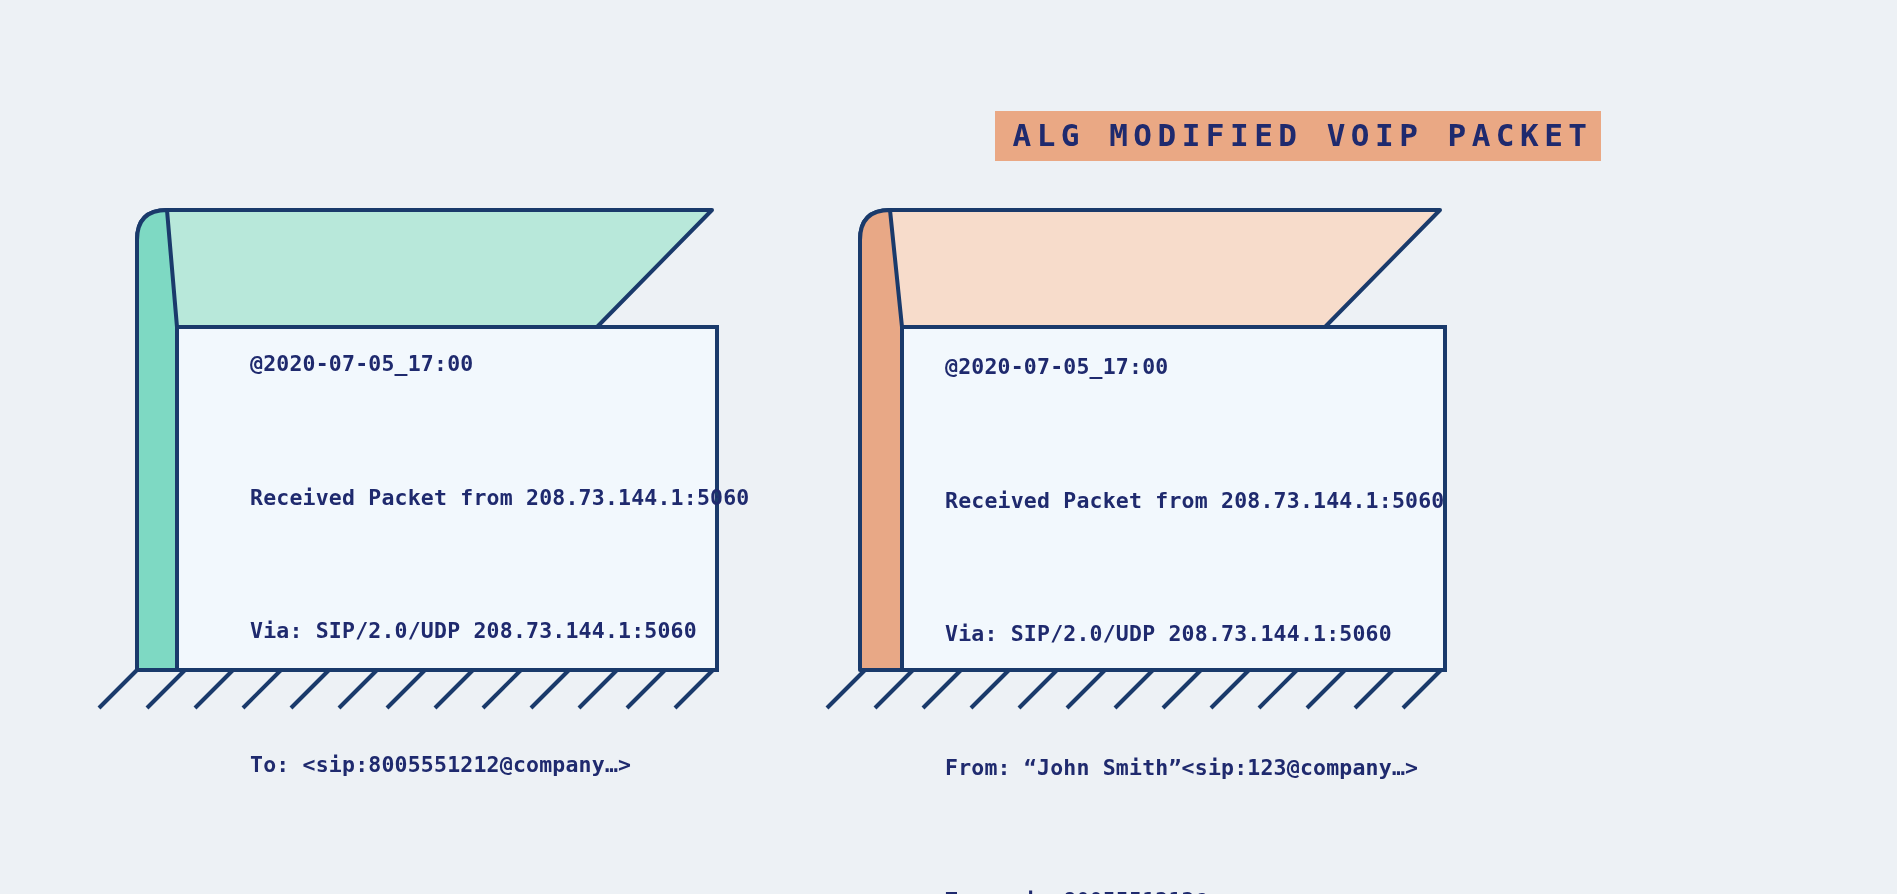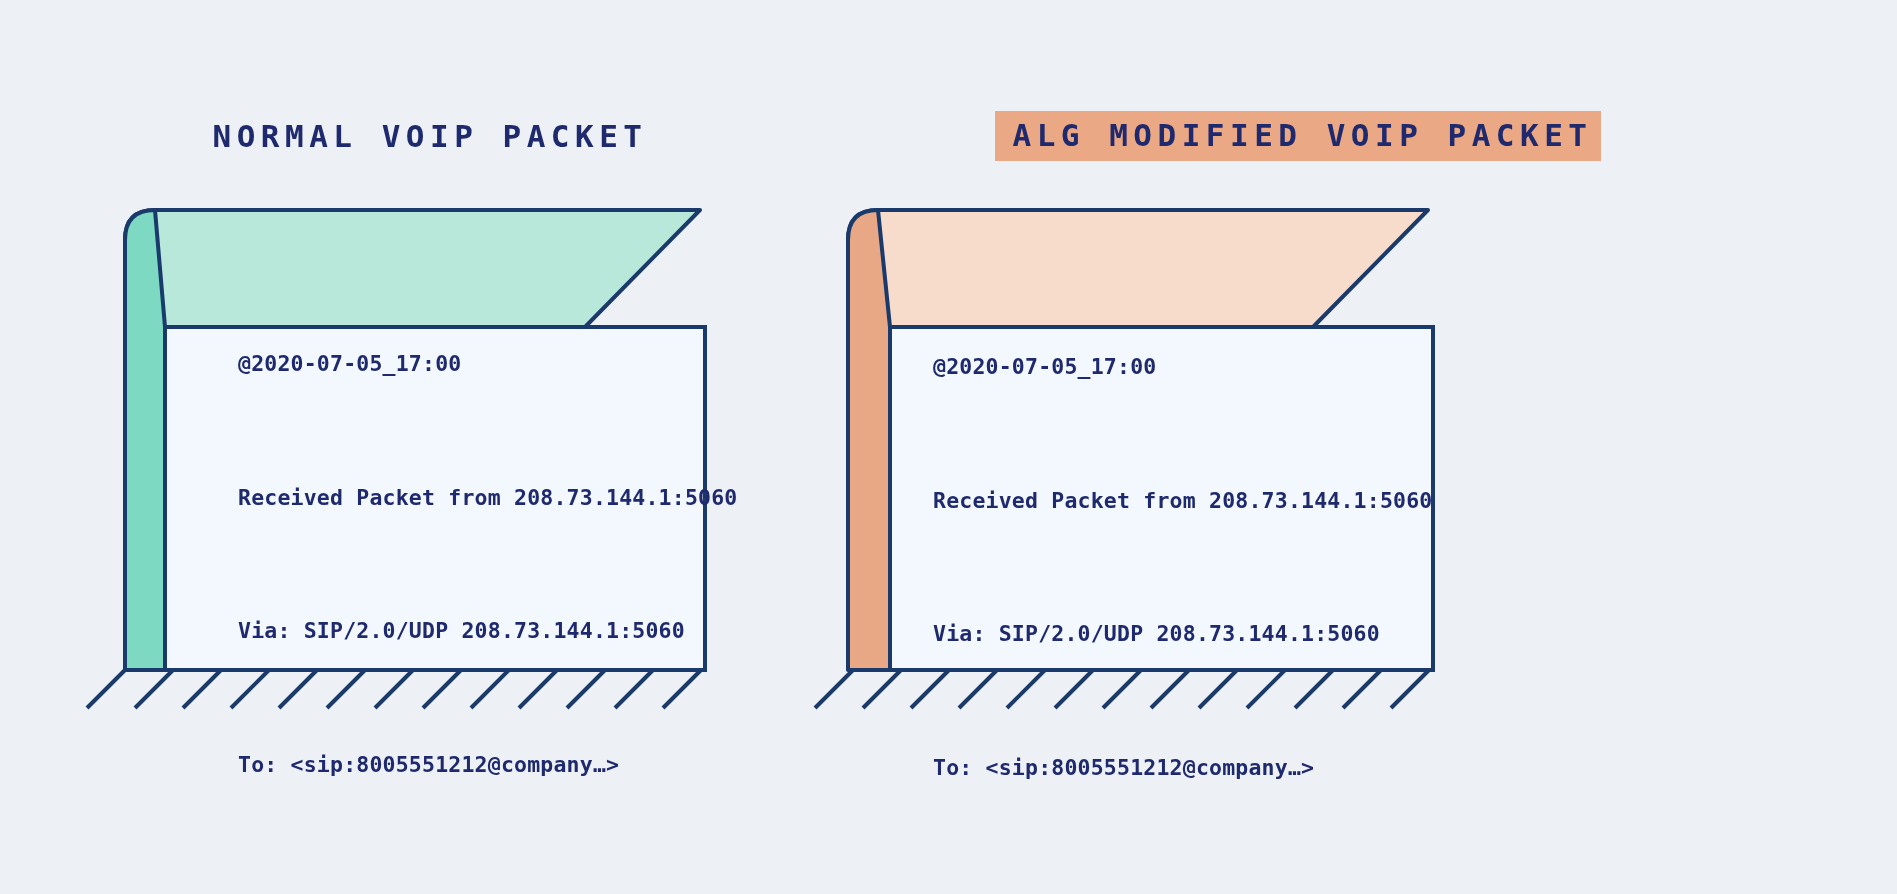--- a/index.html
+++ b/index.html
@@ -54,21 +54,21 @@
   .title.highlighted {
     background: #eaa884;
     padding: 9px 9px 10px 18px;
     box-decoration-break: clone;
   }
 
   
   .box-wrap {
     position: absolute;
     top: 205px;
-    left: 0;
+    left: 12px;
     width: 100%;
     height: 560px;
   }
   .box-svg {
     position: absolute;
     top: 0;
     left: 0;
     overflow: visible;
   }
 
@@ -89,23 +89,20 @@
     white-space: pre;
   }
 </style>
 </head>
 <body>
 
 <div class="stage">
 
   <div class="panel panel-left">
 
-    <div class="title-row">
-      <div class="title">NORMAL VOIP PACKET</div>
-    </div>
 
     <div class="box-wrap">
       <svg class="box-svg" width="860" height="560" viewBox="0 0 860 560">
 
         <path d="M 125 35 Q 125 5 155 5 L 700 5 L 700 5 L 585 122 L 165 122 Z" fill="#b8e8da" stroke="#1a3a6b" stroke-width="4" stroke-linejoin="round"></path>
 
         <path d="M 125 35 Q 125 5 155 5 L 165 122 L 165 465 L 125 465 Z" fill="#7ed9c3" stroke="#1a3a6b" stroke-width="4" stroke-linejoin="round"></path>
 
         <rect x="165" y="122" width="540" height="343" fill="#f2f8fd" stroke="#1a3a6b" stroke-width="4"></rect>
 
@@ -166,20 +163,21 @@
           <line x1="485" y1="465" x2="447" y2="503"></line>
           <line x1="533" y1="465" x2="495" y2="503"></line>
           <line x1="581" y1="465" x2="543" y2="503"></line>
         </g>
       </svg>
 
       <div class="packet-text" style="left:85px; top:51px;">
         <span class="line">@2020-07-05_17:00</span>
         <span class="line">Received Packet from 208.73.144.1:5060</span>
         <span class="line">Via: SIP/2.0/UDP 208.73.144.1:5060</span>
+        <span class="line">From: “John Smith”&lt;sip:123@company…&gt;</span>
         <span class="line">To: &lt;sip:8005551212@company…&gt;</span>
         
         
         
         
       </div>
     </div>
   </div>
 
 </div>

